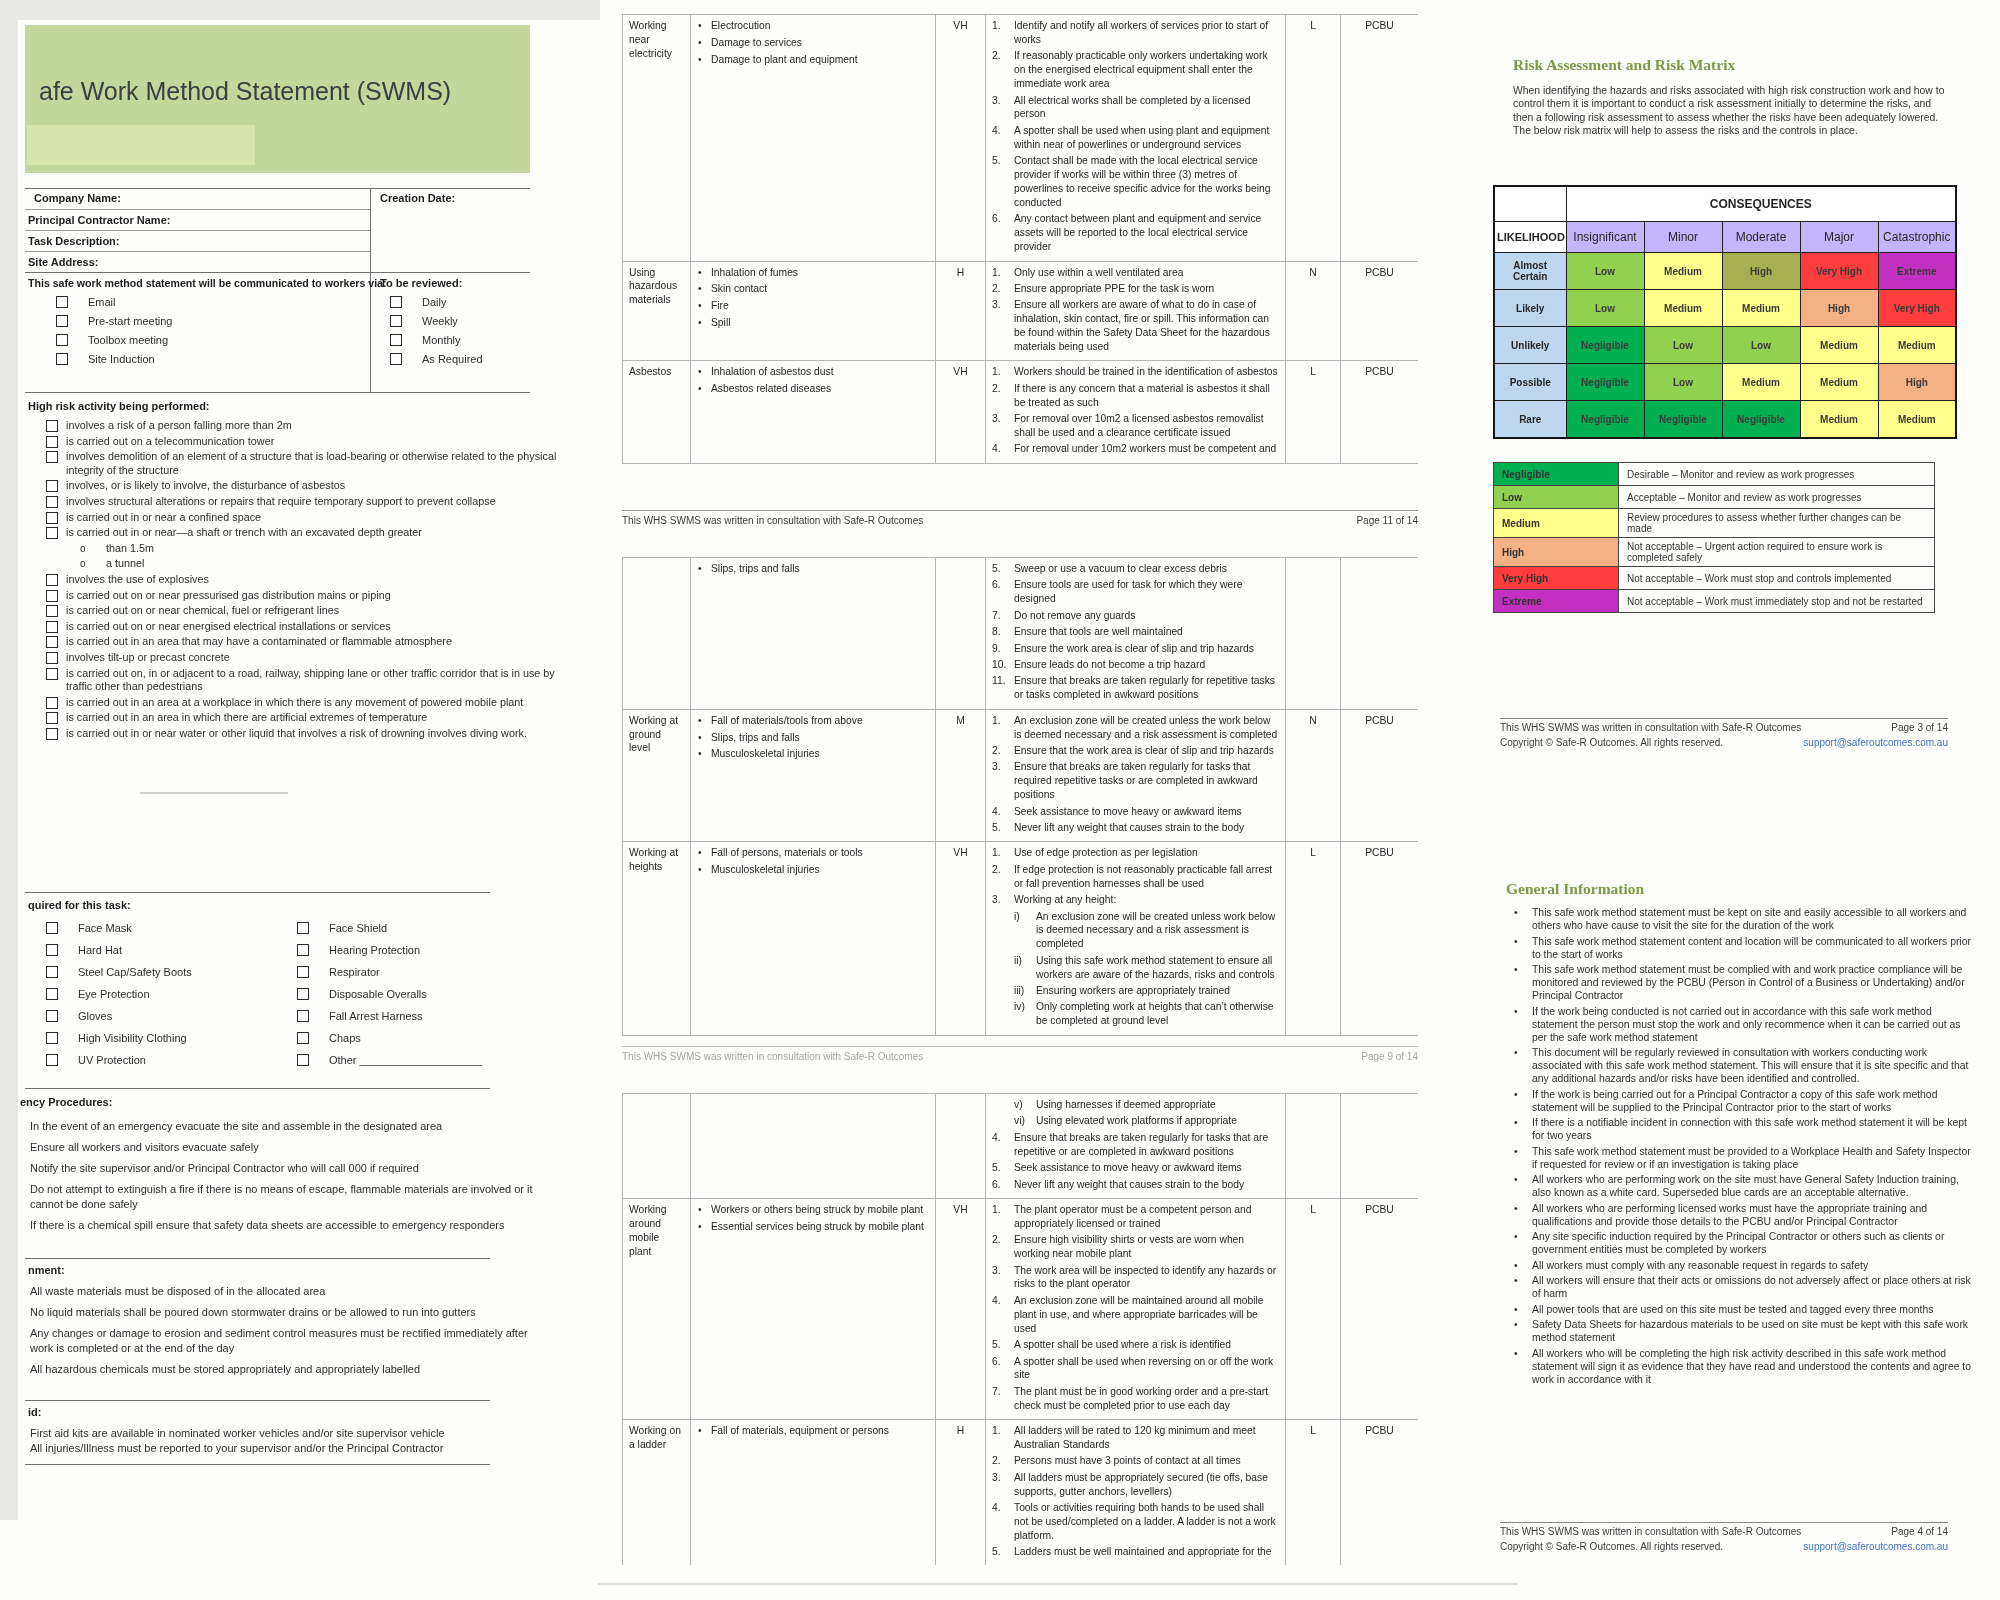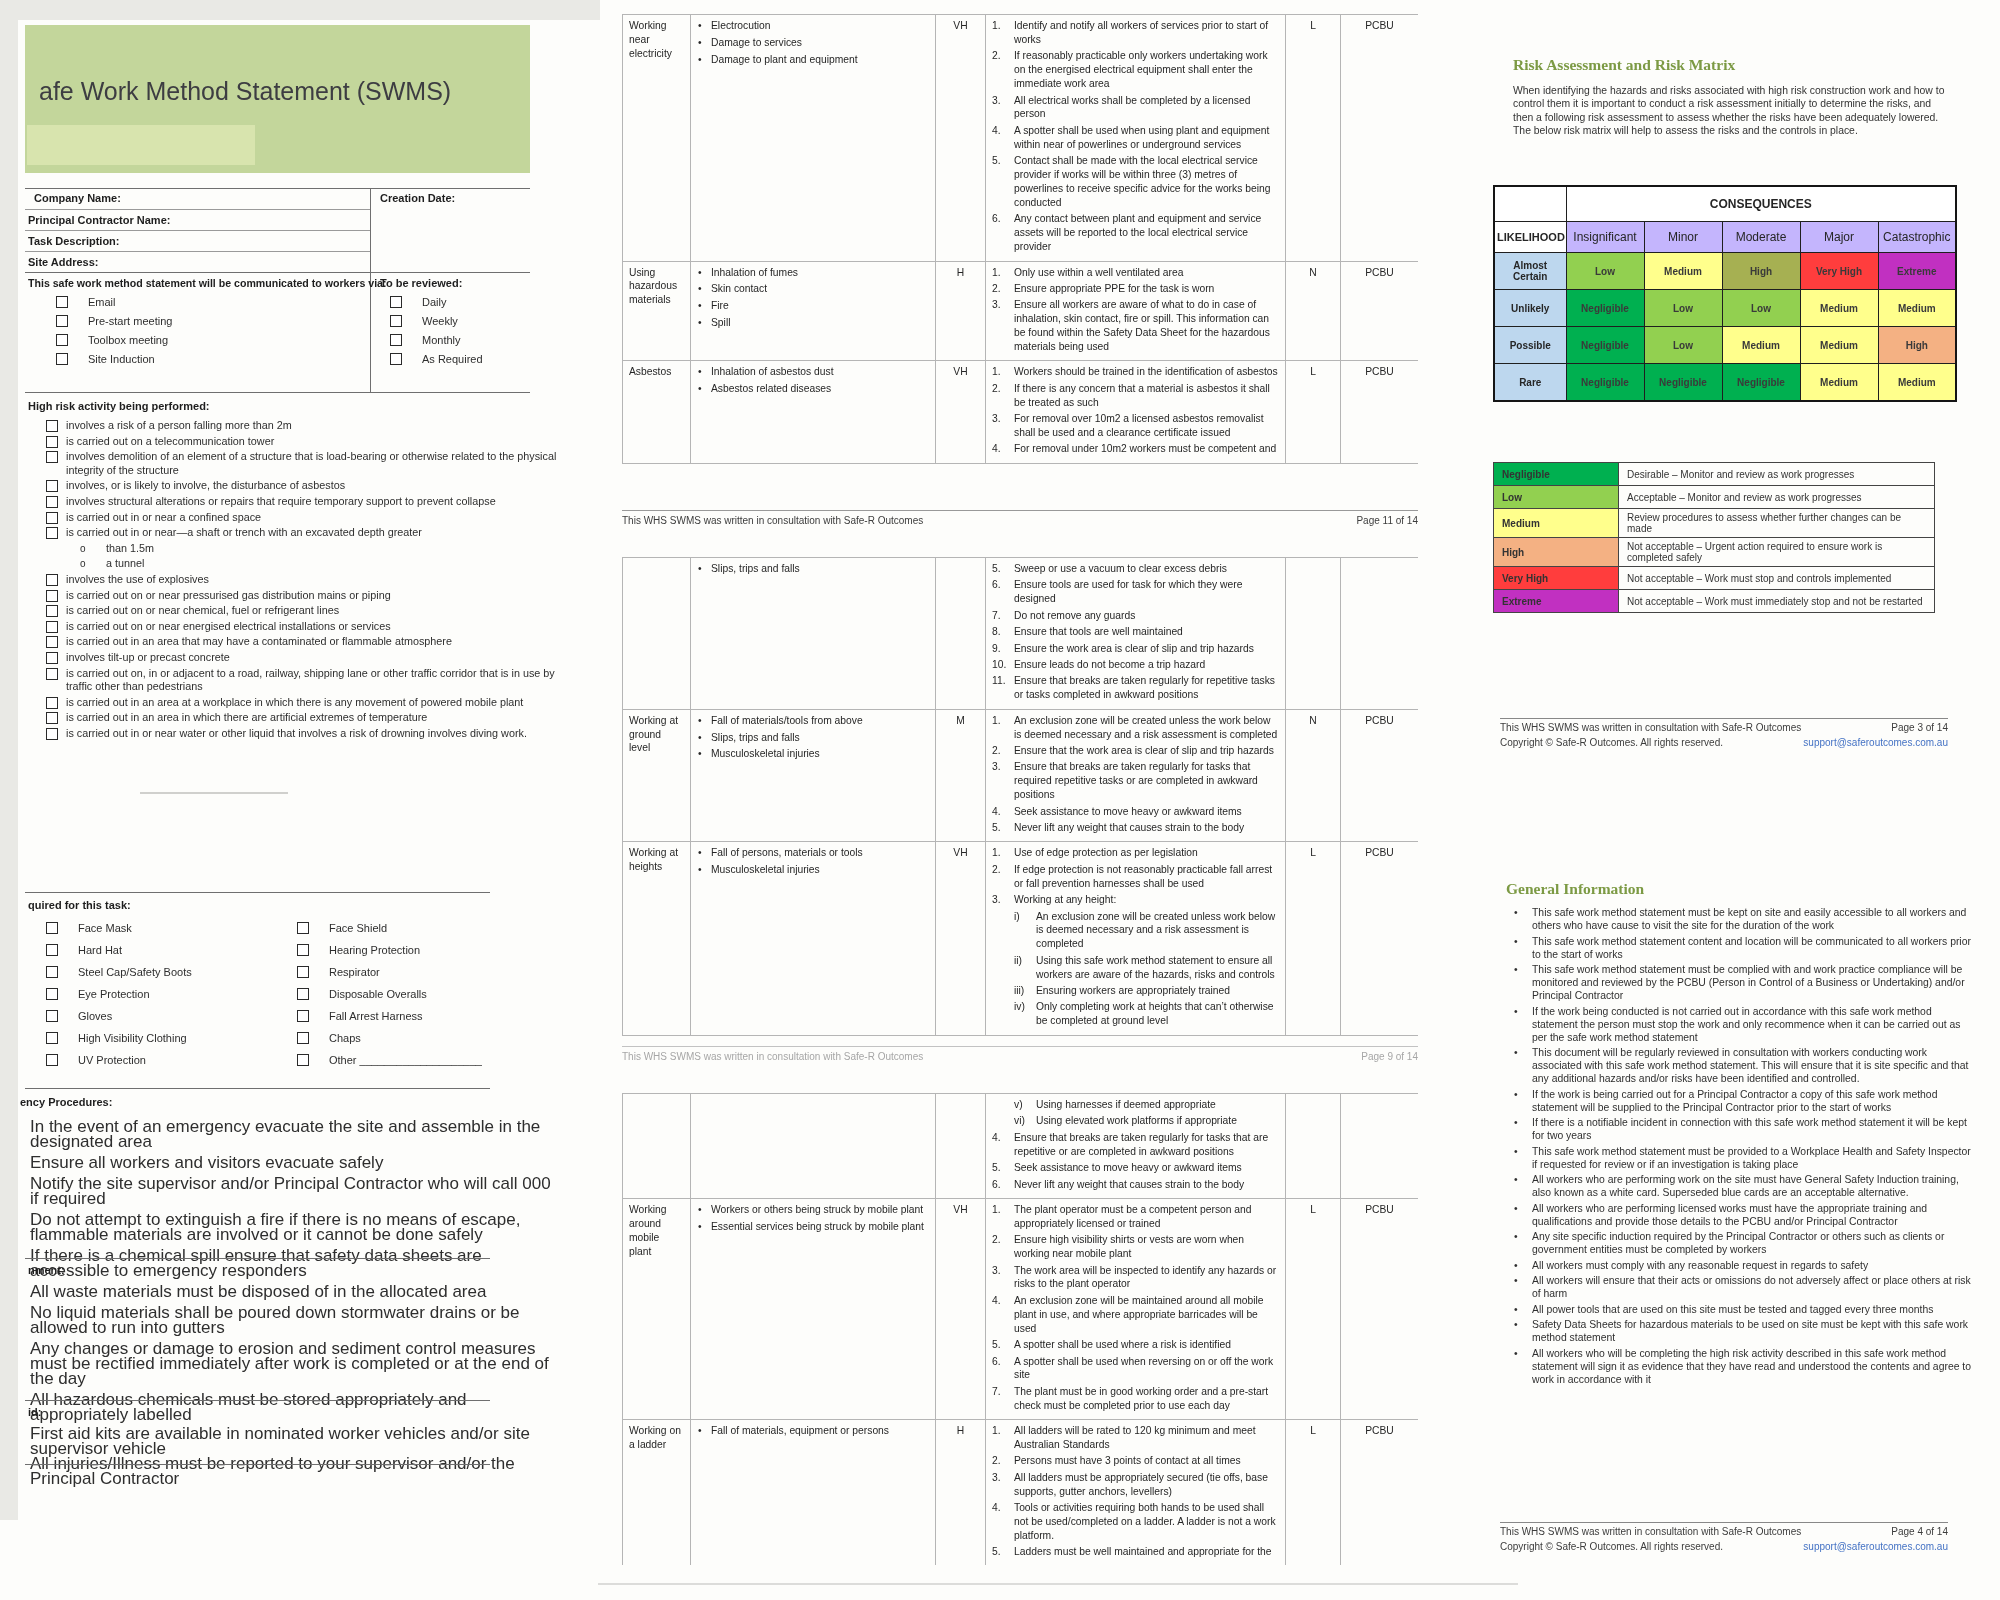--- a/index.html
+++ b/index.html
@@ -17,21 +17,21 @@
   .banner-sub{position:absolute;left:2px;top:100px;width:228px;height:40px;background:#d8e4ae;}
   .flabel{position:absolute;font-weight:bold;font-size:11px;color:#1e1e1e;white-space:nowrap;}
   .cbrow{display:flex;align-items:center;gap:20px;margin-bottom:7px;font-size:11px;color:#2e2e2e;}
   .cb{width:10px;height:10px;border:1.5px solid #2a2a2a;flex:none;display:inline-block;background:#fff;}
   .ppe .cbrow{margin-bottom:10px;}
   .hr-item{position:relative;padding-left:48px;margin-bottom:2px;font-size:10.8px;line-height:13.6px;width:500px;color:#2e2e2e;}
   .hr-item .cb{position:absolute;left:28px;top:1px;}
   .hr-item.subo{padding-left:88px;}
   .hr-item.subo .cb{border:none;background:transparent;width:10px;height:10px;left:62px;top:0;}
   .hr-item.subo .cb::after{content:"o";font-size:10px;color:#2e2e2e;}
-  .para{font-size:17px;line-height:15px;margin-bottom:6px;color:#2e2e2e;}
+  .para{font-size:11px;line-height:15px;margin-bottom:6px;color:#2e2e2e;}
   .fa .para{margin-bottom:0;}
   .dash{position:absolute;height:2px;background:#d0d0cd;}
 
   
   .mid-page{position:absolute;left:622px;width:796px;overflow:hidden;}
   #mid1{top:14px;height:496px;}
   #mid2{top:557px;height:487px;}
   #mid3{top:1093px;height:472px;}
   table.hzt{border-collapse:collapse;width:796px;table-layout:fixed;}
   table.hzt td{border:1px solid #b5b5b5;vertical-align:top;padding:4px 6px;
@@ -758,20 +758,29 @@
     <tr>
       <td class="rlabel">Almost Certain</td>
 
     <td class="cell" style="background-color: rgb(146, 208, 80);">Low</td>
         <td class="cell" style="background-color: rgb(255, 255, 140);">Medium</td>
         <td class="cell" style="background-color: rgb(166, 176, 82);">High</td>
         <td class="cell" style="background-color: rgb(255, 61, 61);">Very High</td>
         <td class="cell" style="background-color: rgb(193, 48, 193);">Extreme</td>
       </tr>
     <tr>
+      <td class="rlabel">Likely</td>
+
+    <td class="cell" style="background-color: rgb(146, 208, 80);">Low</td>
+        <td class="cell" style="background-color: rgb(255, 255, 140);">Medium</td>
+        <td class="cell" style="background-color: rgb(255, 255, 140);">Medium</td>
+        <td class="cell" style="background-color: rgb(244, 177, 131);">High</td>
+        <td class="cell" style="background-color: rgb(255, 61, 61);">Very High</td>
+      </tr>
+    <tr>
       <td class="rlabel">Unlikely</td>
 
     <td class="cell" style="background-color: rgb(0, 176, 80);">Negligible</td>
         <td class="cell" style="background-color: rgb(146, 208, 80);">Low</td>
         <td class="cell" style="background-color: rgb(146, 208, 80);">Low</td>
         <td class="cell" style="background-color: rgb(255, 255, 140);">Medium</td>
         <td class="cell" style="background-color: rgb(255, 255, 140);">Medium</td>
       </tr>
     <tr>
       <td class="rlabel">Possible</td>

